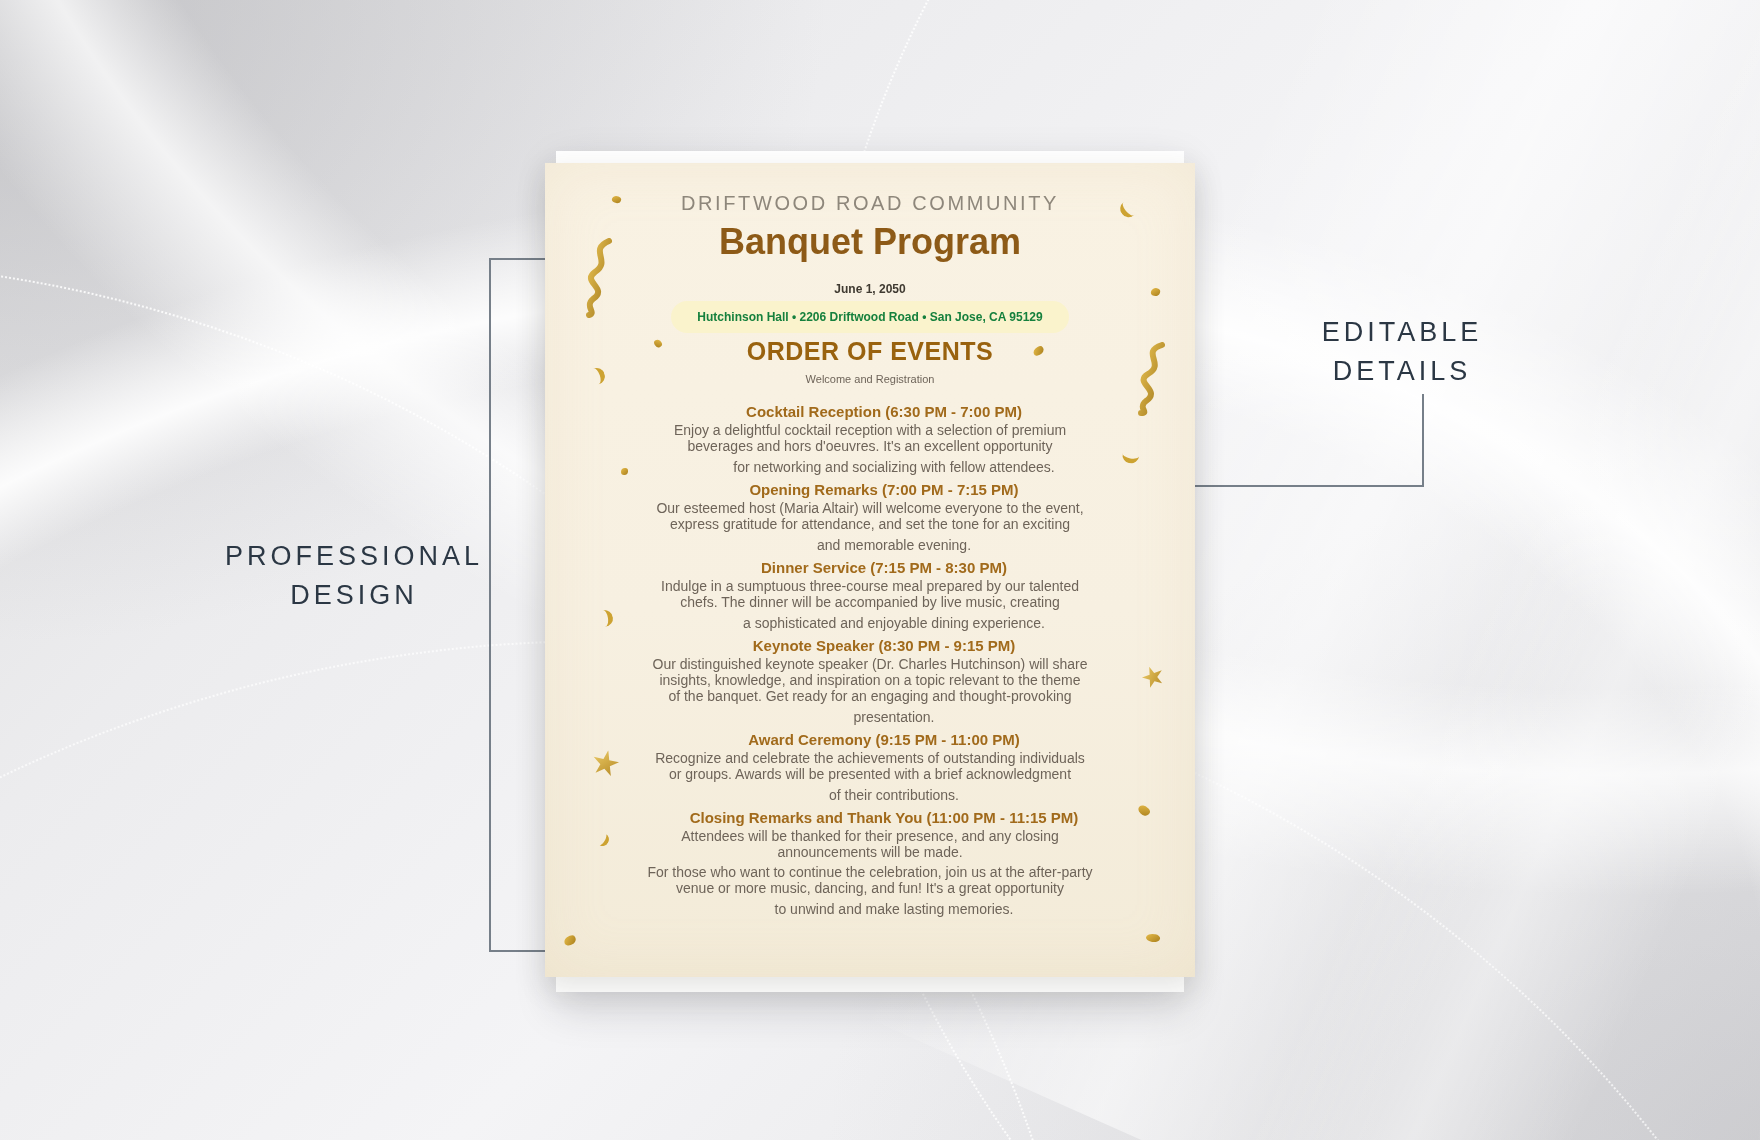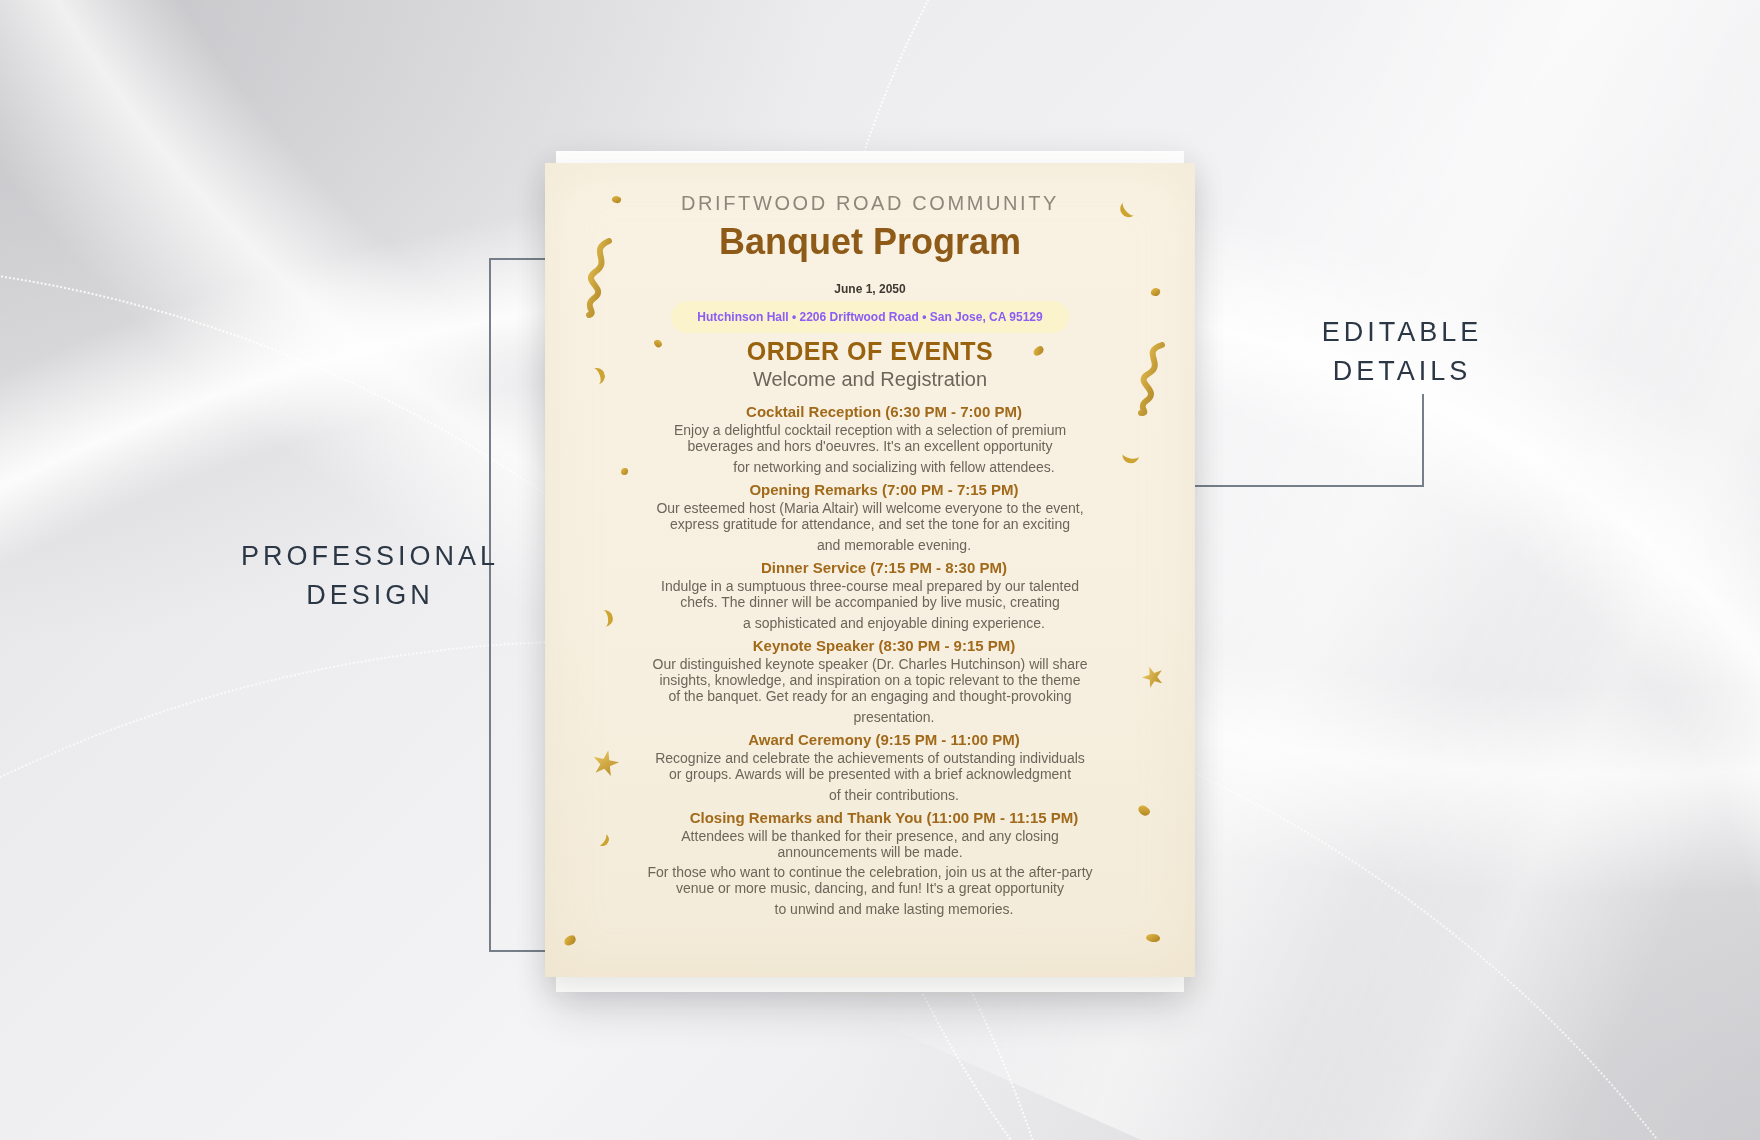--- a/index.html
+++ b/index.html
@@ -25,38 +25,38 @@
   .dotted2{width:2200px;height:2200px;right:-1250px;top:-600px;}
   .dotted3{width:2600px;height:2400px;left:-700px;top:640px;border-color:rgba(255,255,255,.7);}
   .corner-shade-tl{width:900px;height:700px;left:0;top:0;
     background:radial-gradient(ellipse at 0% 0%,rgba(160,160,166,.45),rgba(160,160,166,0) 65%);}
   .corner-shade-br{width:1100px;height:800px;right:0;bottom:0;
     background:radial-gradient(ellipse at 100% 100%,rgba(170,170,176,.35),rgba(170,170,176,0) 60%);}
 
   
   .side-label{position:absolute;color:#2b3744;font-size:27px;letter-spacing:4px;
     font-weight:500;text-align:center;line-height:39px;}
-  #label-left{left:220px;top:537px;width:300px;}
+  #label-left{left:204px;top:537px;width:300px;}
   #label-right{left:1252px;top:313px;width:300px;}
   .connector{position:absolute;background:#767f89;}
 
   
   .back-sheet{position:absolute;left:556px;top:151px;width:628px;height:841px;
     background:#ffffff;box-shadow:0 16px 38px rgba(40,40,50,.18);}
   .page{position:absolute;left:545px;top:163px;width:650px;height:814px;
     background:linear-gradient(180deg,#f9f2e3 0%,#f7f0e1 55%,#f3ebd8 100%);
     box-shadow:0 10px 28px rgba(60,55,40,.14), inset 0 0 60px rgba(214,196,156,.18);
     text-align:center;box-sizing:border-box;padding-top:30px;}
   .eyebrow{font-size:20px;letter-spacing:2.6px;color:#8e877b;line-height:20px;}
   .doc-title{margin-top:6px;font-size:36px;line-height:46px;font-weight:600;color:#8d5a17;}
   .doc-date{margin-top:16px;font-size:12px;line-height:16px;font-weight:700;color:#3f3a31;}
   .venue-pill{display:inline-block;margin-top:4px;background:#faf3cc;border-radius:22px;
-    padding:9px 26px;font-size:12px;font-weight:700;color:#8b5cf6;}
+    padding:9px 26px;font-size:12px;font-weight:700;color:#15803d;}
   .section-title{margin-top:4px;font-size:25px;line-height:28px;font-weight:700;color:#99620e;letter-spacing:.5px;}
-  .opening-item{margin-top:4px;font-size:20px;line-height:20px;color:#6e6459;}
+  .opening-item{margin-top:4px;font-size:11px;line-height:20px;color:#6e6459;}
   .events{margin-top:12px;}
   .event{margin-bottom:4px;}
   .event-heading{font-size:15px;line-height:21px;font-weight:700;color:#a16a1b;padding-left:28px;}
   .event-line{font-size:14px;line-height:16px;color:#6e6459;}
   .event-line.final-gap{margin-top:5px;margin-left:48px;}
 
   
   .confetti{position:absolute;pointer-events:none;}
   .crescent{width:13px;height:17px;border:0;border-right:5px solid #cda332;border-radius:50%;}
   .speck{background:linear-gradient(135deg,#e7bc49,#a87e1c);border-radius:60% 40% 55% 45%;}

